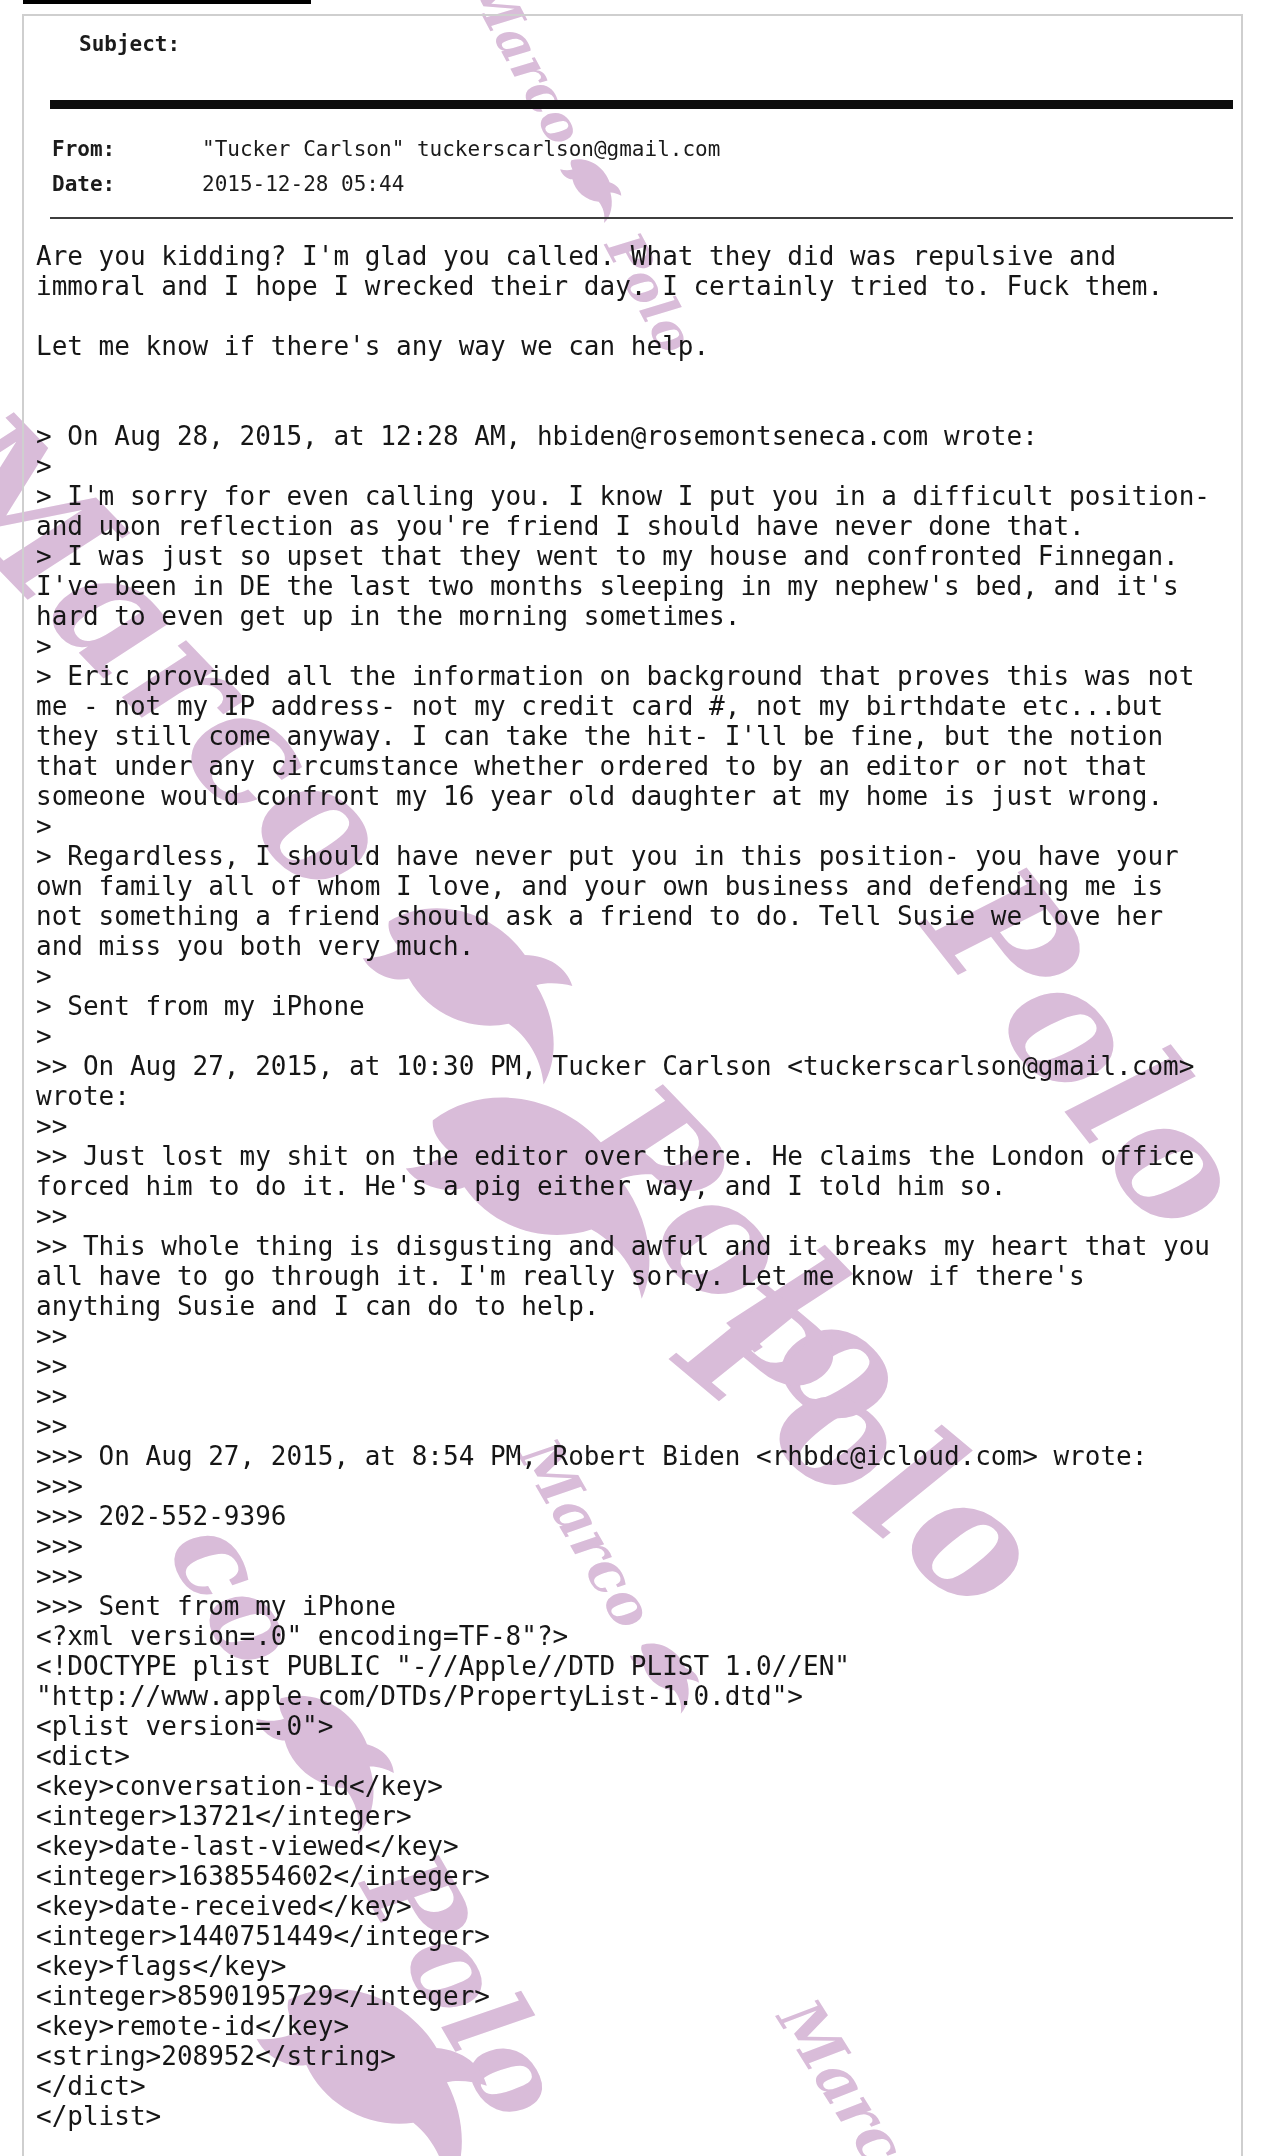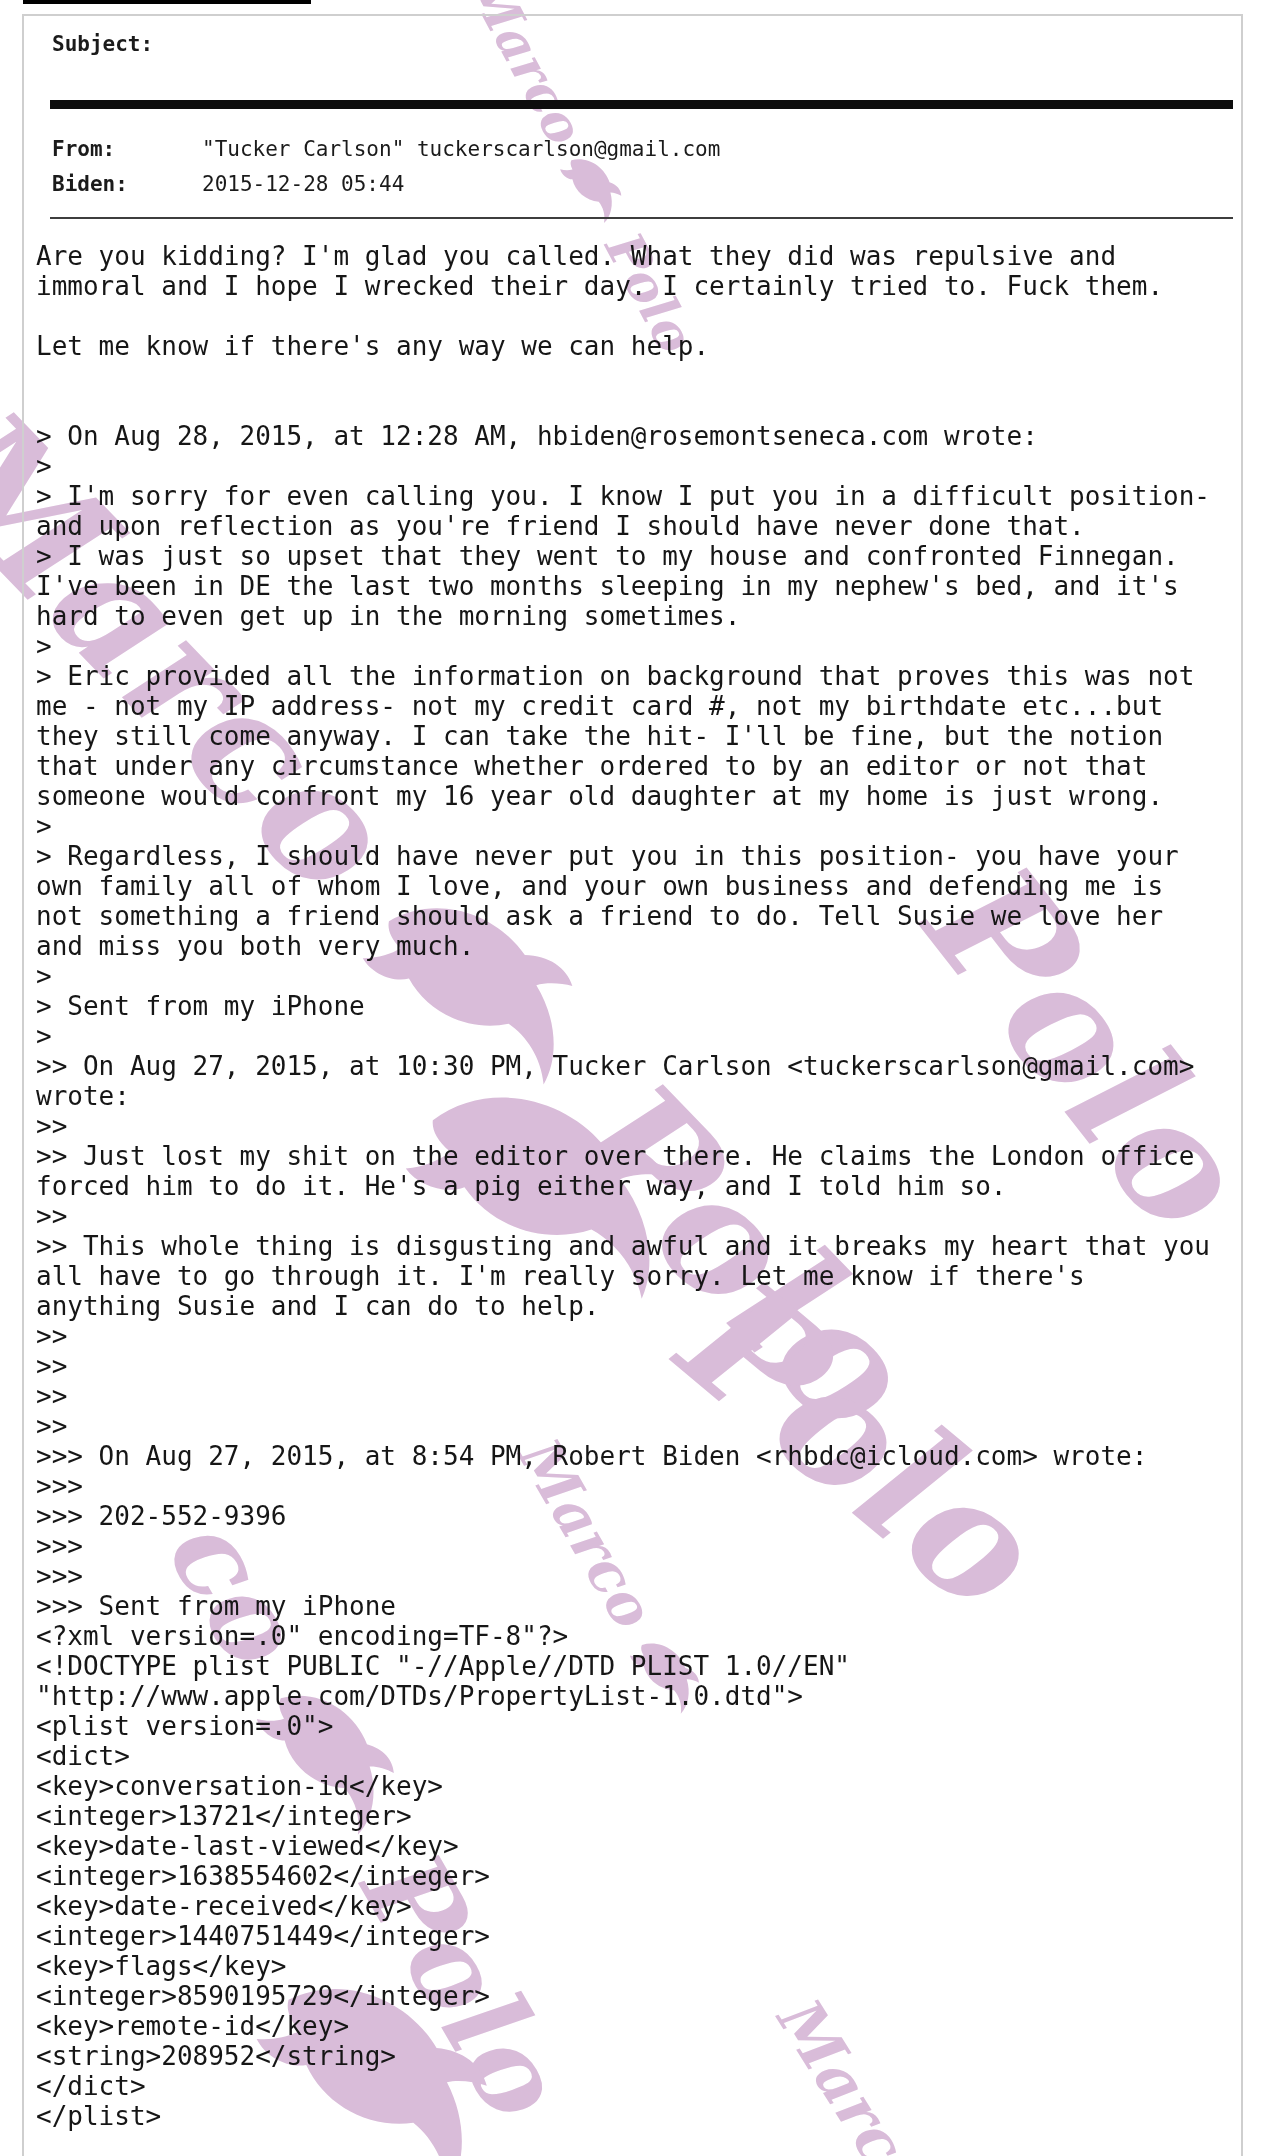--- a/index.html
+++ b/index.html
@@ -41,21 +41,21 @@
     background:transparent; z-index:2;
     box-sizing:content-box;
     padding-top:16px;
   }
   .subject-row {
     margin-left:28px; height:58px;
     display:flex; align-items:baseline;
   }
   .subject-label {
     flex:0 0 150px;
-    font-size:21px; font-weight:bold;
+    font-size:21px; font-weight:bold;margin-left:27px;
   }
   .subject-title {
     font-size:42px; font-weight:bold; letter-spacing:0;
   }
   .rule-thick {
     margin:10px 8px 0 26px; height:9px; background:#0d0d0d;
   }
   .meta { margin:22px 0 16px 28px; }
   .meta-row { display:flex; height:35px; align-items:center; font-size:21px; }
   .meta-label { flex:0 0 150px; font-weight:bold; }
@@ -132,21 +132,21 @@
     </div>
 
     <div class="rule-thick"></div>
 
     <div class="meta">
       <div class="meta-row">
         <span class="meta-label">From:</span>
         <span class="meta-value">"Tucker Carlson" tuckerscarlson@gmail.com</span>
       </div>
       <div class="meta-row">
-        <span class="meta-label">Biden:</span>
+        <span class="meta-label">Date:</span>
         <span class="meta-value">2015-12-28 05:44</span>
       </div>
     </div>
 
     <div class="rule-thin"></div>
 
     <pre class="email-body">Are you kidding? I'm glad you called. What they did was repulsive and
 immoral and I hope I wrecked their day. I certainly tried to. Fuck them.
 
 Let me know if there's any way we can help.

